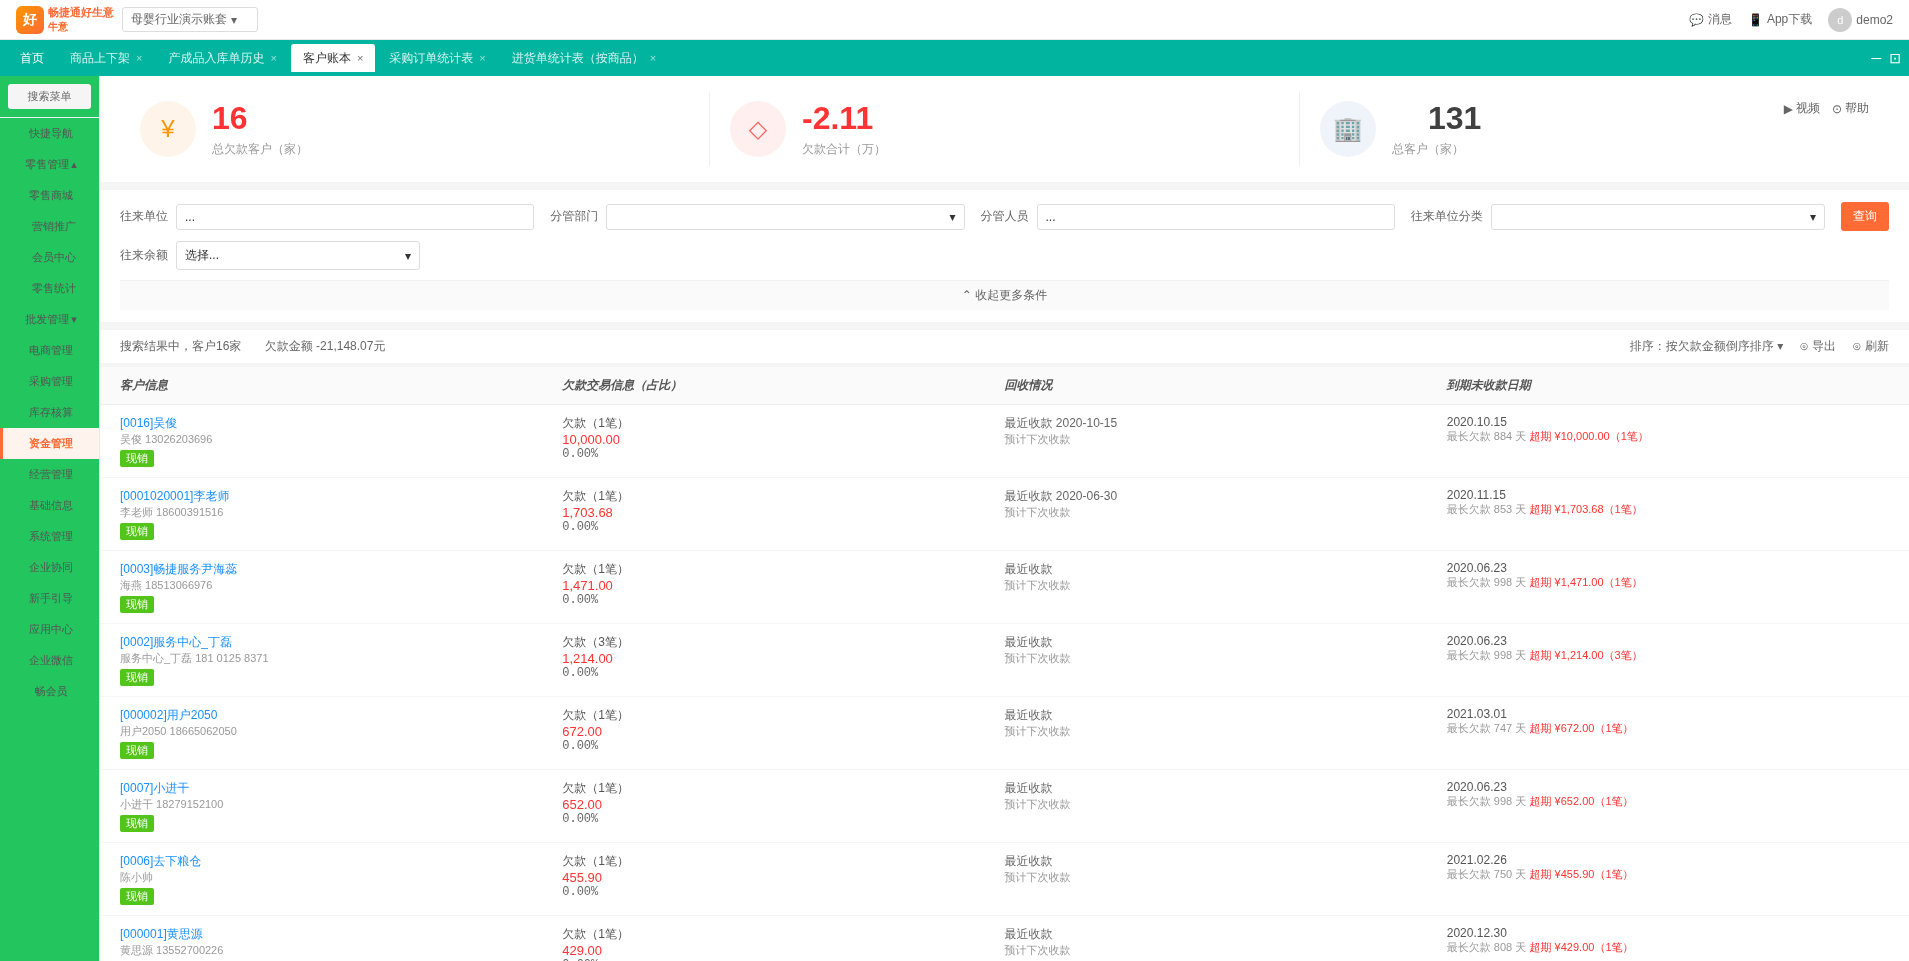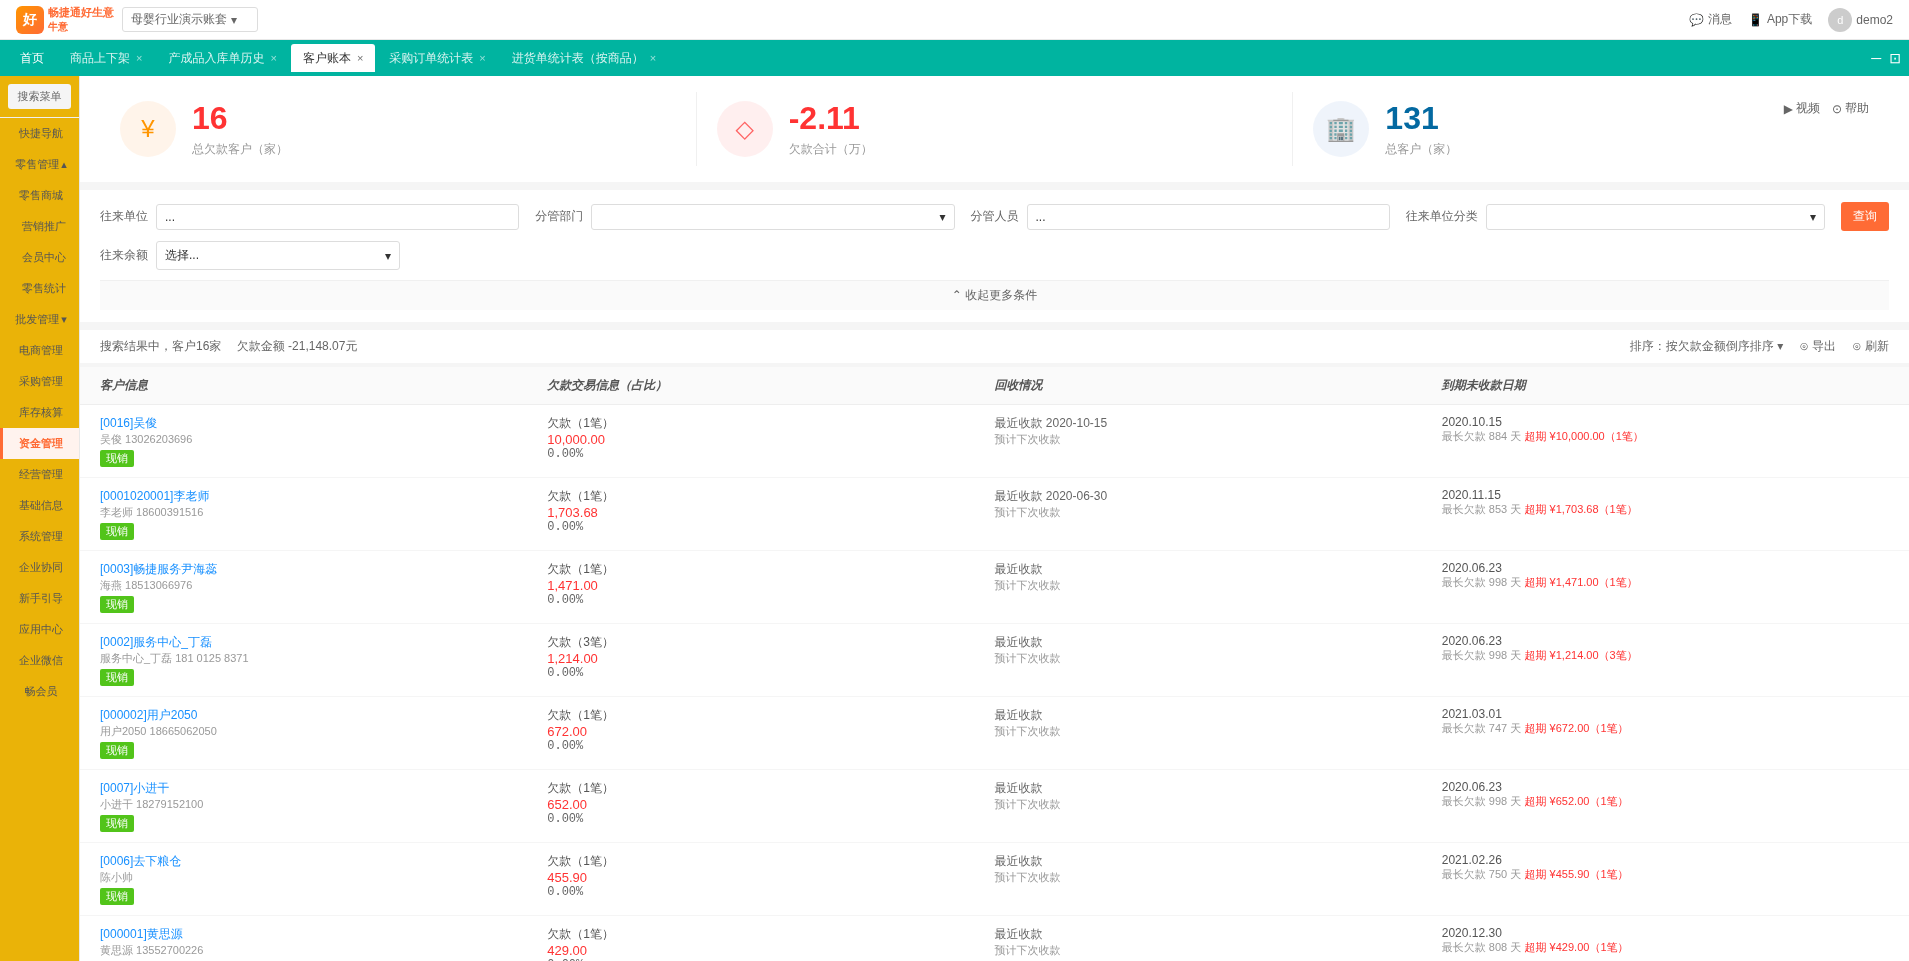--- a/index.html
+++ b/index.html
@@ -62,22 +62,22 @@
 
     
     .layout {
       display: flex;
       margin-top: 76px;
       height: calc(100vh - 76px);
     }
 
     
     .sidebar {
-      width: 80px;
-      background: #eab308;
+      width: 100px;
+      background: #22c55e;
       border-right: 1px solid #e8e8e8;
       display: flex;
       flex-direction: column;
       overflow-y: auto;
     }
     .sidebar-search {
       padding: 8px;
       border-bottom: 1px solid #f0f0f0;
     }
     .sidebar-search-btn {
@@ -136,21 +136,21 @@
       border-radius: 50%;
       display: flex; align-items: center; justify-content: center;
       font-size: 24px;
     }
     .summary-icon.orange { background: rgba(255, 150, 50, 0.1); color: #ff9500; }
     .summary-icon.pink { background: rgba(255, 100, 100, 0.1); color: #ff6464; }
     .summary-icon.blue { background: rgba(100, 150, 220, 0.1); color: #6496dc; }
     .summary-info { flex: 1; }
     .summary-num { font-size: 32px; font-weight: bold; }
     .summary-num.red { color: #ff3333; }
-    .summary-num.black { color: #0369a1; }
+    .summary-num.black { color: #404040; margin-left: 36px; }
     .summary-label { font-size: 12px; color: #999; margin-top: 4px; }
     .summary-top-right { display: flex; gap: 12px; align-self: flex-start; font-size: 12px; color: #666; margin-left: auto; }
     .summary-top-right span { cursor: pointer; display: flex; align-items: center; gap: 3px; }
 
     
     .filter-bar {
       background: #fff;
       padding: 12px 20px;
       margin-bottom: 8px;
     }
@@ -464,21 +464,21 @@
       </div>
       <div class="collapse-more">
         <span>⌃ </span>
         <span>收起更多条件</span>
       </div>
     </div>
 
     <div class="result-bar">
       <div>
         <span>搜索结果中，客户16家</span>
-        <span style="margin-left:12px;">欠款金额 -21,148.07元</span>
+        <span style="margin-left:20px;">欠款金额 -21,148.07元</span>
       </div>
       <div class="result-bar-right">
         <span>
           <span>排序：按欠款金额倒序排序</span>
           <span>▾</span>
         </span>
         <span>
           <span>⊙</span>
           <span>导出</span>
         </span>

